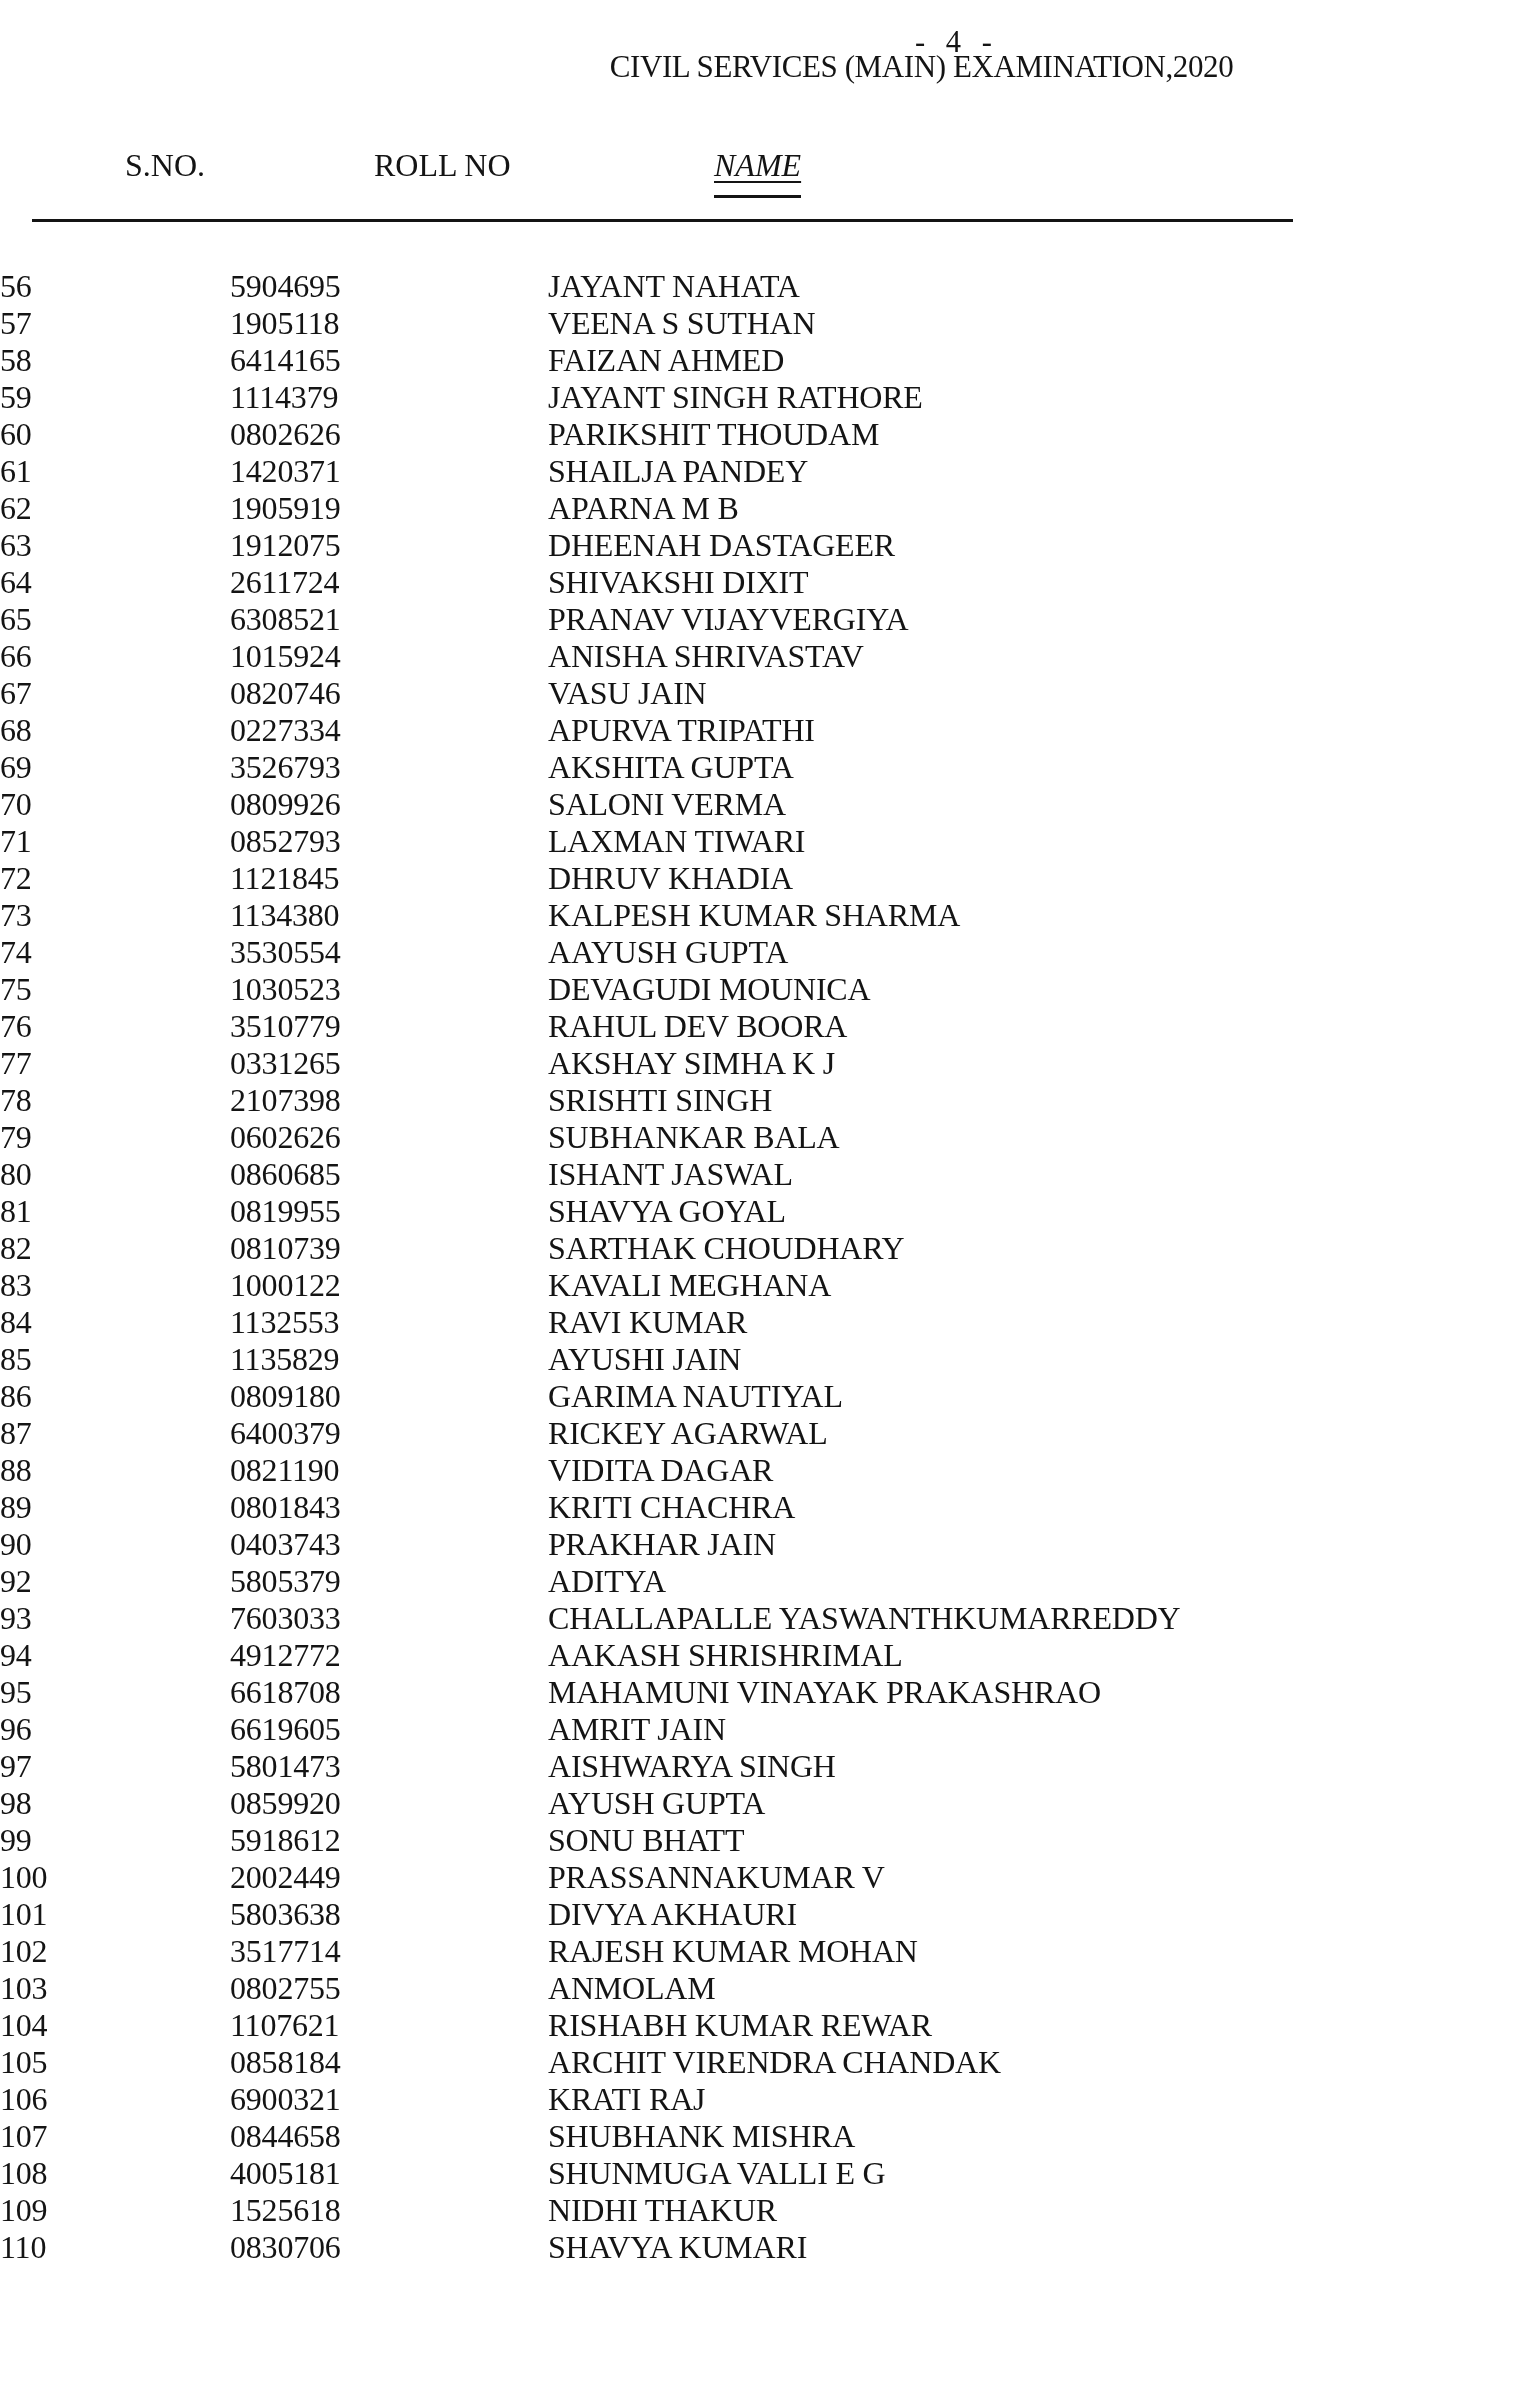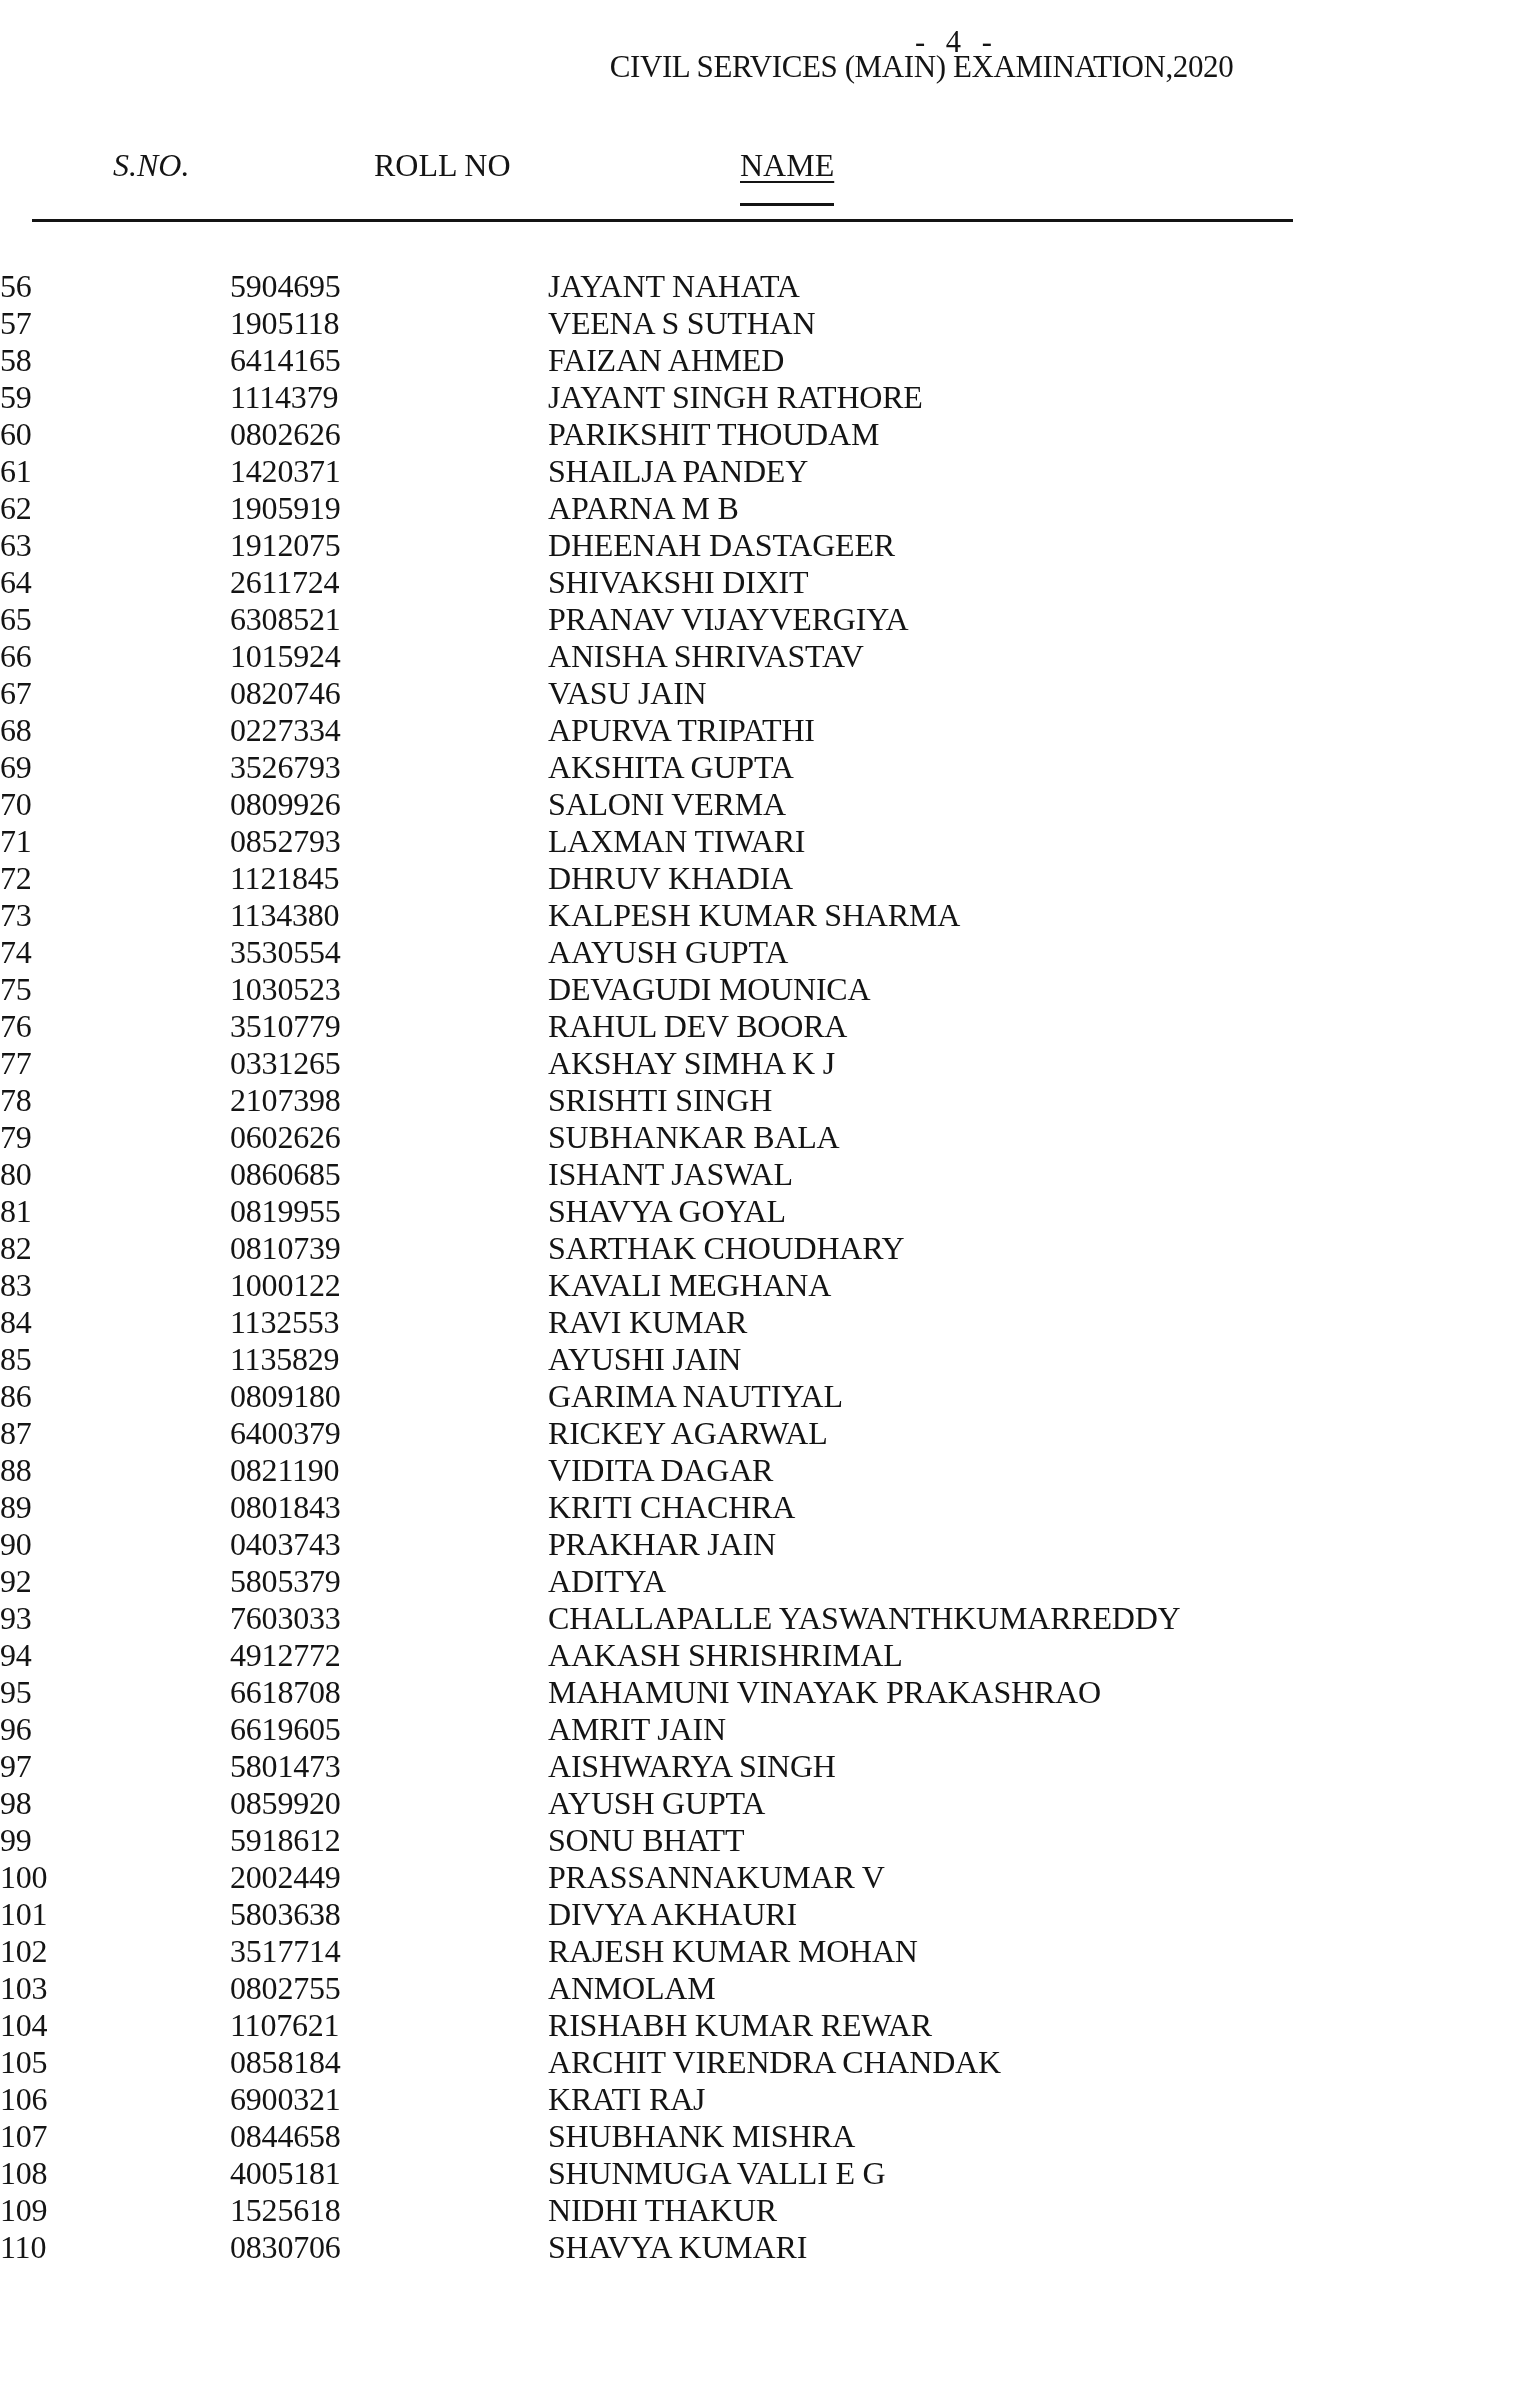--- a/index.html
+++ b/index.html
@@ -41,29 +41,30 @@
   .col-headers {
     position: absolute;
     top: 149px;
     left: 0;
     width: 100%;
     height: 48px;
     font-size: 32px;
     line-height: 1;
   }
   .col-header { position: absolute; top: 0; white-space: nowrap; }
-  .col-header.sno  { left: 113px; font-style: italic; }
+  .col-header.sno  { left: 125px; }
   .col-header.roll { left: 374px; }
   .col-header.name {
-    left: 740px;
+    left: 714px;
     text-decoration: underline;
     text-decoration-thickness: 2.4px;
     text-underline-offset: 4.8px;
     border-bottom: 3.2px solid #141414;
-    padding-bottom: 22px;
+    padding-bottom: 14px;
+    font-style: italic;
   }
   .rule {
     position: absolute;
     top: 219px;
     left: 32px;
     width: 1261px;
     height: 3.2px;
     background: #141414;
   }
   .rows {

